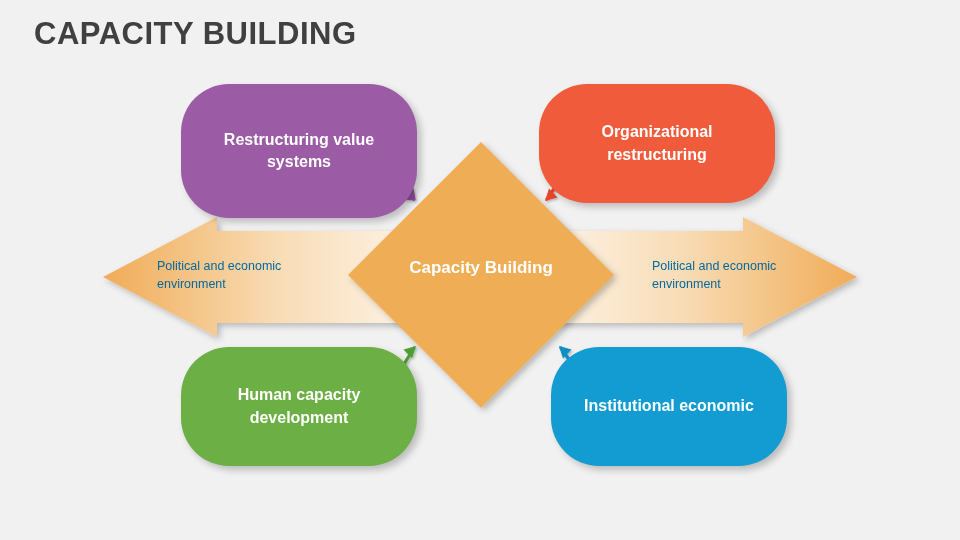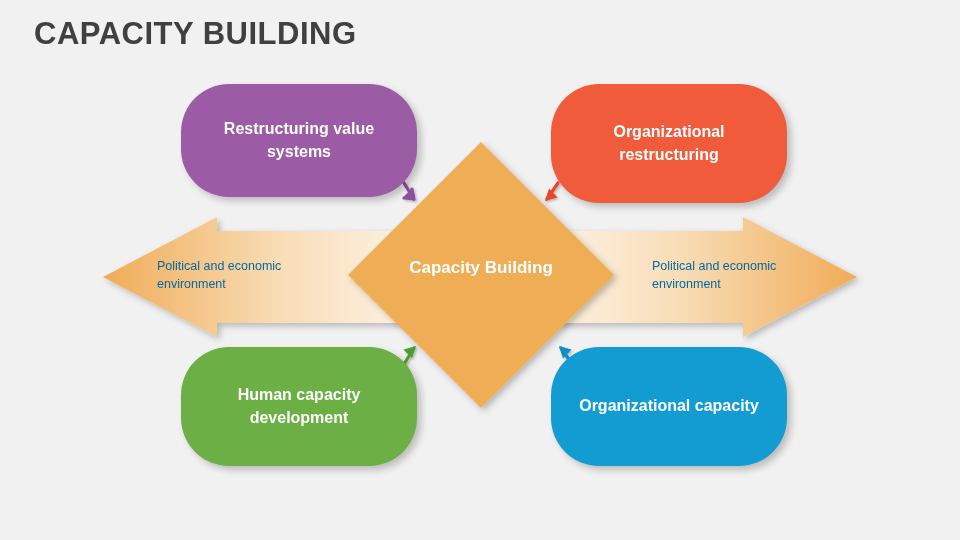--- a/index.html
+++ b/index.html
@@ -48,24 +48,24 @@
     font-weight: bold;
     line-height: 1.38;
     box-shadow: 4px 4px 7px rgba(0,0,0,0.22);
     box-sizing: border-box;
     padding: 6px 22px;
   }
   #node-restructuring-value-systems {
     left: 181px;
     top: 84px;
     width: 236px;
-    height: 113px;
+    height: 134px;
   }
   #node-organizational-restructuring {
-    left: 551px;
+    left: 539px;
     top: 84px;
     width: 236px;
     height: 119px;
   }
   #node-human-resource-development {
     left: 181px;
     top: 347px;
     width: 236px;
     height: 119px;
   }
@@ -180,16 +180,16 @@
     <span style="white-space:pre-line">Organizational
 restructuring</span>
   </div>
 
   <div class="node-box" id="node-human-resource-development" style="background:#6caf44">
     <span style="white-space:pre-line">Human capacity
 development</span>
   </div>
 
   <div class="node-box" id="node-institutional-capacity" style="background:#139cd1">
-    <span style="white-space:pre-line">Organizational capacity</span>
+    <span style="white-space:pre-line">Institutional economic</span>
   </div>
 
 </div>
 
 </body></html>

